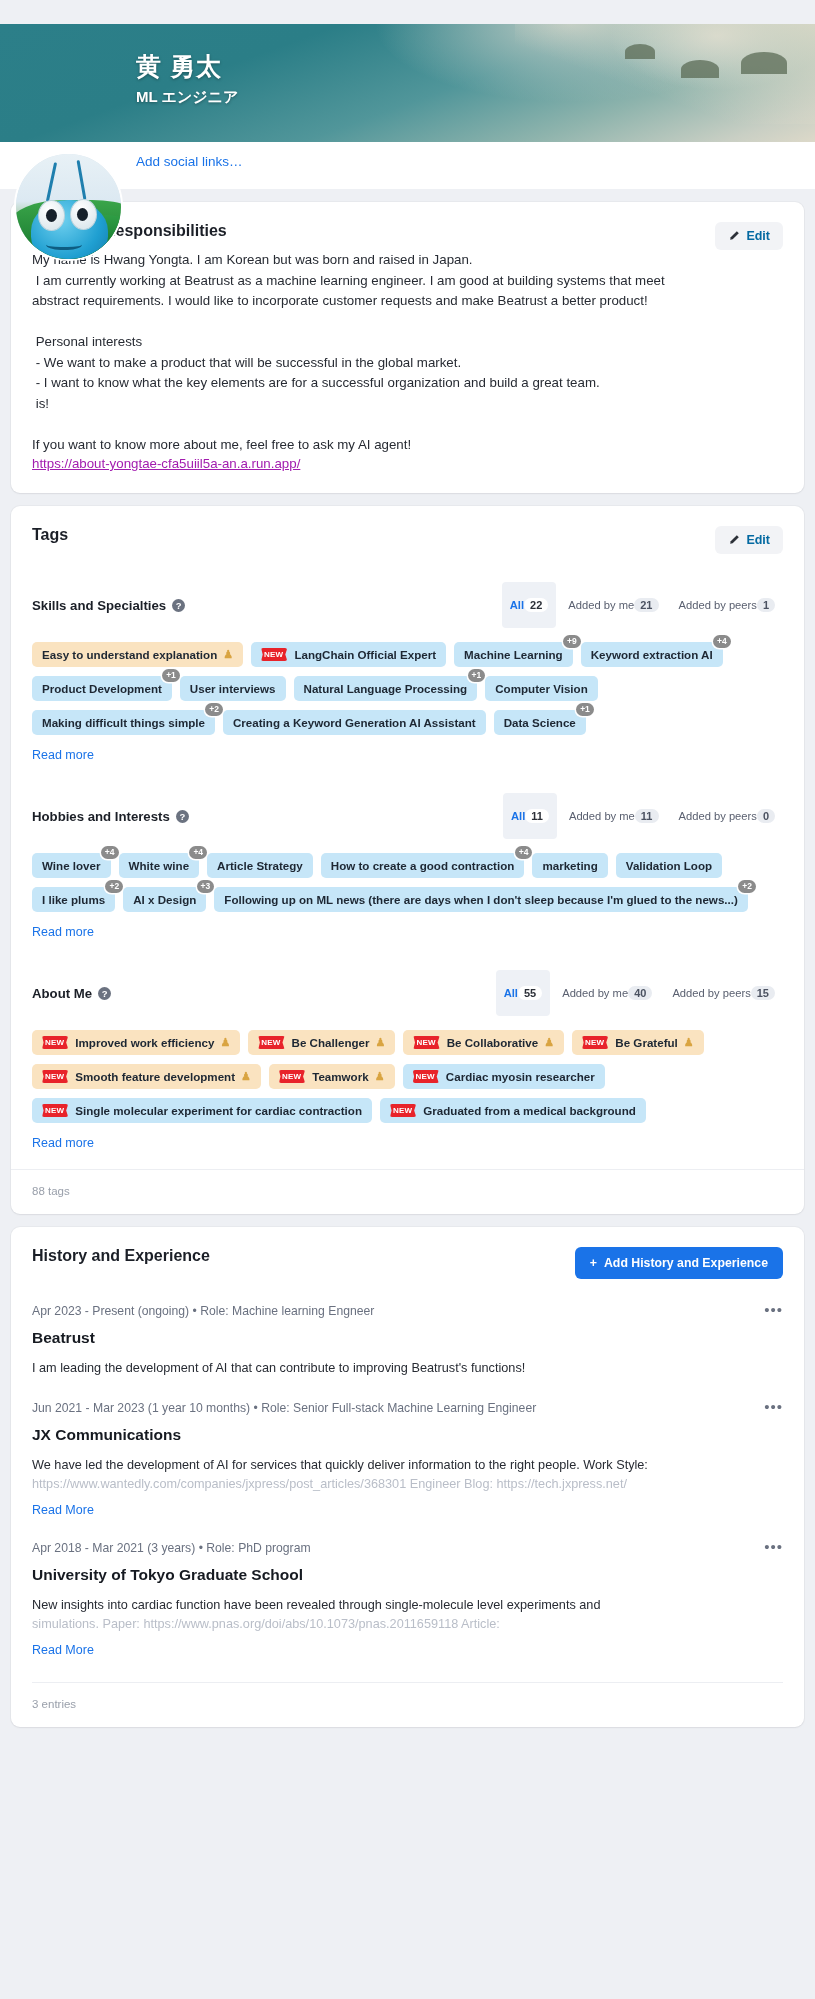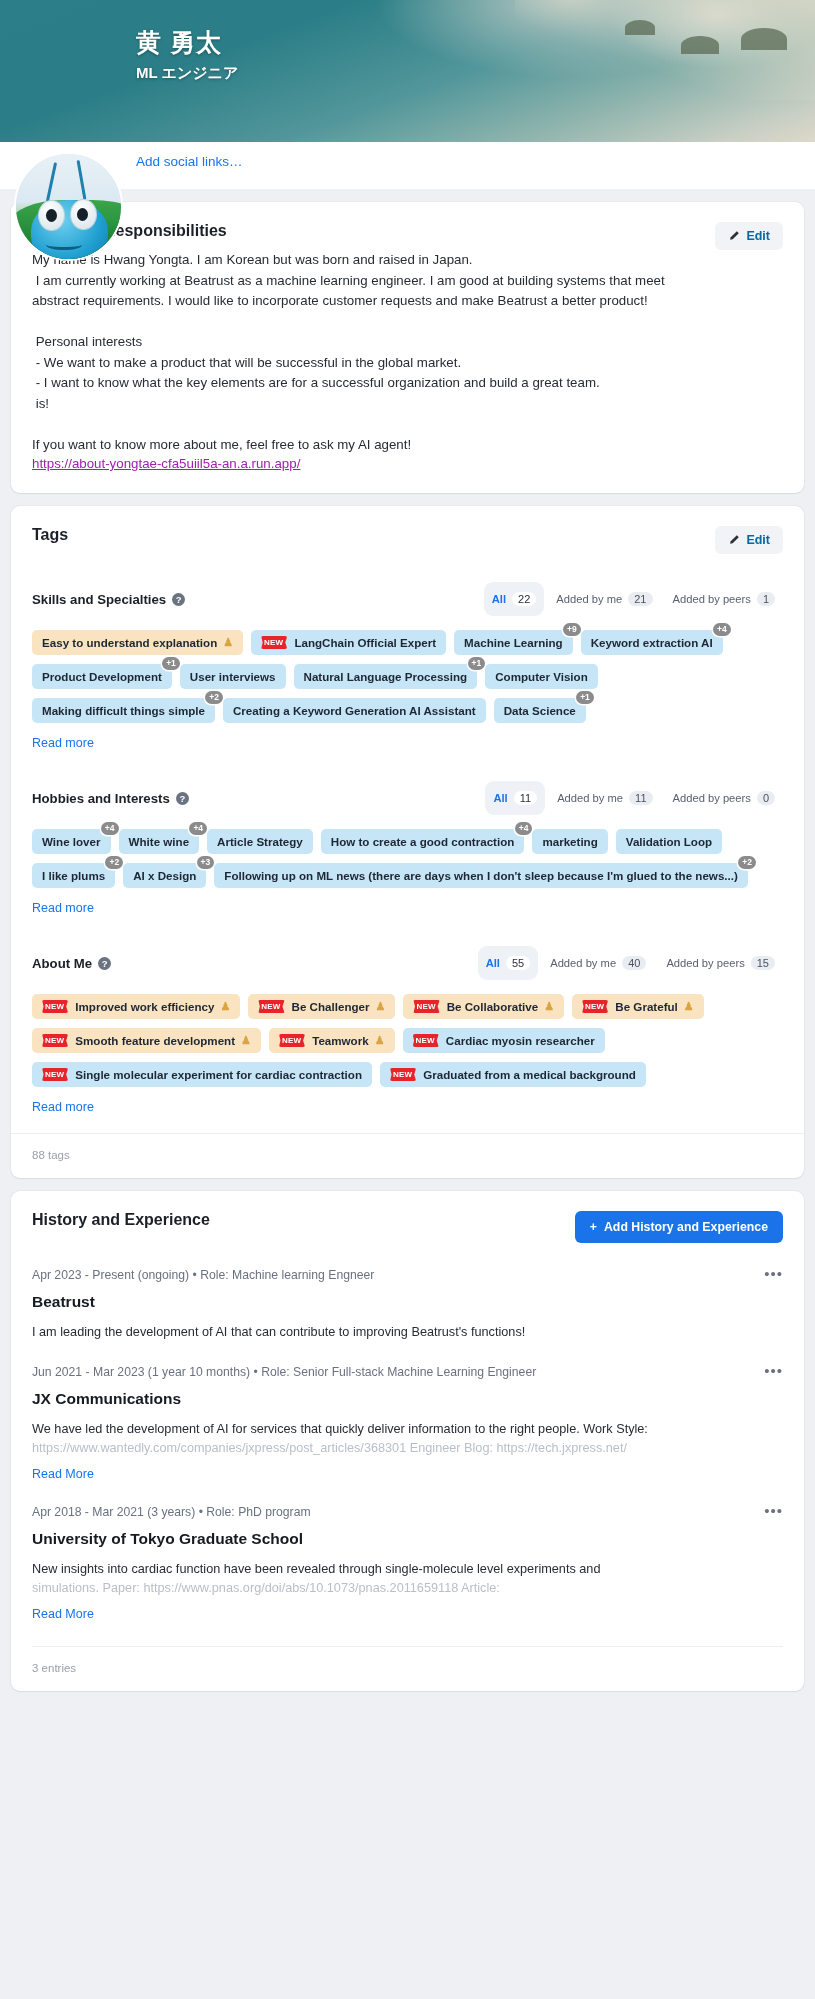--- a/index.html
+++ b/index.html
@@ -7,26 +7,27 @@
     width: 815px;
     background: #eef0f4;
     font-family: "Liberation Sans", sans-serif;
     -webkit-font-smoothing: antialiased;
   }
   body { padding-bottom: 10px; }
 
   
   .cover {
     position: relative;
-    height: 142px;
+    height: 118px;
     background:
       radial-gradient(ellipse 180px 90px at 88% 10%, #cfd7cf 0%, rgba(207,215,207,0) 60%),
       radial-gradient(ellipse 300px 120px at 70% 0%, #b9c9c2 0%, rgba(185,201,194,0) 65%),
       linear-gradient(160deg, #2c7f89 0%, #2b7e87 30%, #51969a 55%, #8fb4ad 75%, #c9cfc4 92%, #ddd9c9 100%);
     overflow: hidden;
+    margin-top: 24px;
   }
   .cover .sand {
     position: absolute; right: 0; top: 0; width: 300px; height: 100px;
     background: linear-gradient(200deg, rgba(226,221,202,.85) 0%, rgba(226,221,202,0) 62%);
   }
   .cover .palm {
     position: absolute; width: 46px; height: 22px; border-radius: 50% 50% 0 0;
     background: #5b6b56; opacity: .75;
   }
   .cover .p1 { right: 28px; top: 28px; }
@@ -125,26 +126,26 @@
   .tag-group:first-of-type { margin-top: 28px; }
   .tg-head { display:flex; align-items:center; justify-content: space-between; }
   .tg-title { display:flex; align-items:center; gap:6px; font-size: 13.2px; font-weight: bold; color: #1b1f27; }
   .help-icon {
     width: 13px; height: 13px; border-radius: 50%; background: #6b7280; color: #fff;
     font-size: 9.5px; font-weight: bold; line-height: 13px; text-align: center;
     display:inline-block;
   }
   .filters { display:flex; align-items:center; gap: 4px; }
   .filter {
-    display:flex; align-items:center; gap:6px;
-    padding: 10px 8px; border-radius: 9px; font-size: 11.2px; color:#5a6070; cursor: pointer;
+    display:flex; align-items:center; 
+    padding: 16px 8px; border-radius: 4px; font-size: 11.2px; color:#5a6070; cursor: pointer;
   }
   .filter.active { background:#eef1f6; color:#1a73e8; font-weight: bold; }
   .filter .cnt {
-    background:#e9ecf1; border-radius: 9px; padding: 1px 6px; font-size: 11px; color:#4b5261; font-weight: normal;
+    background:#e9ecf1; border-radius: 9px; padding: 1px 6px; font-size: 11px; color:#4b5261; font-weight: bold;
   }
   .filter.active .cnt { background:#ffffff; color:#2c3038; }
 
   .chips { display:flex; flex-wrap: wrap; gap: 9px 8px; margin-top: 14px; }
   .chip {
     position: relative;
     display:inline-flex; align-items:center; gap:6px;
     background: #c6e6f8; color:#1d2733;
     border-radius: 5px; padding: 6px 10px; font-size: 11.6px; font-weight: bold;
     cursor: pointer; white-space: nowrap;

